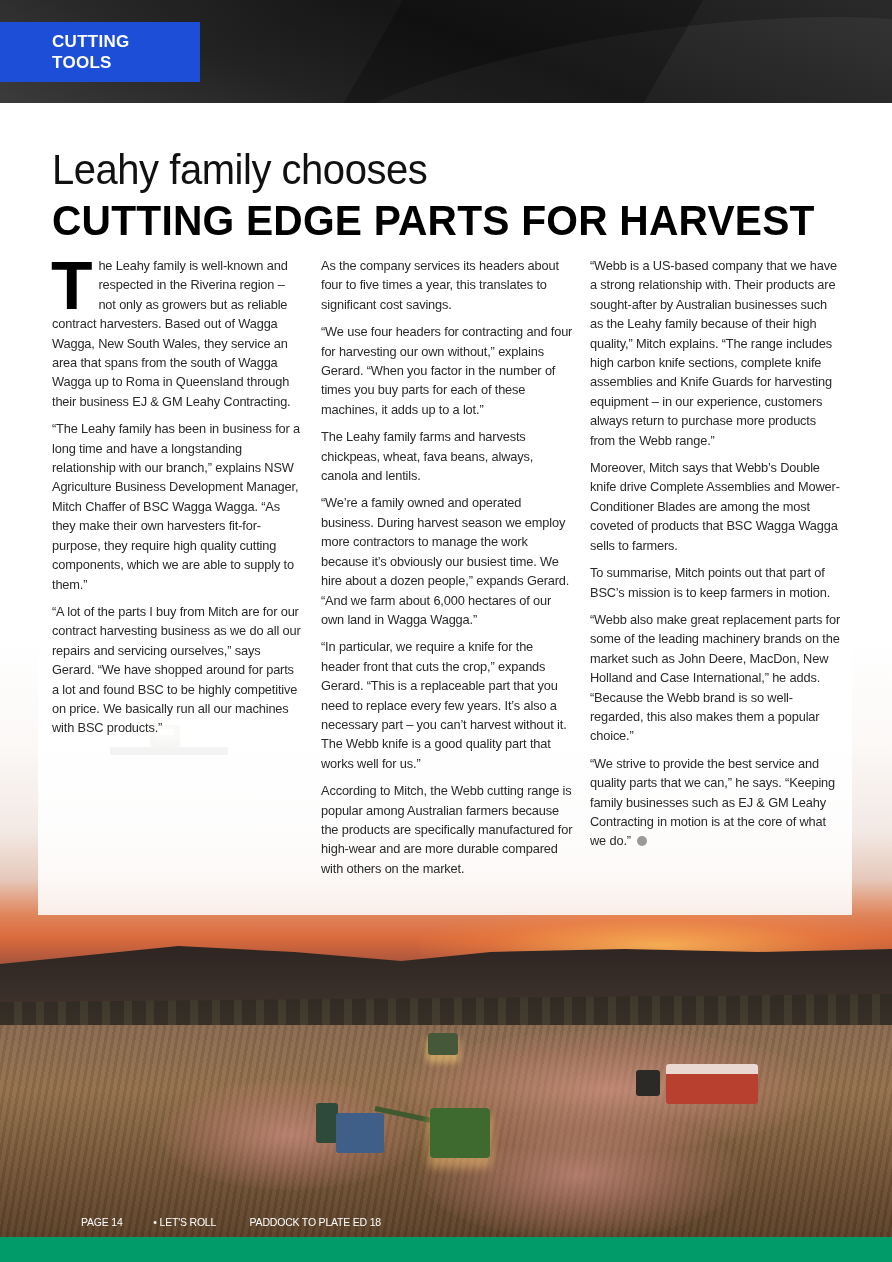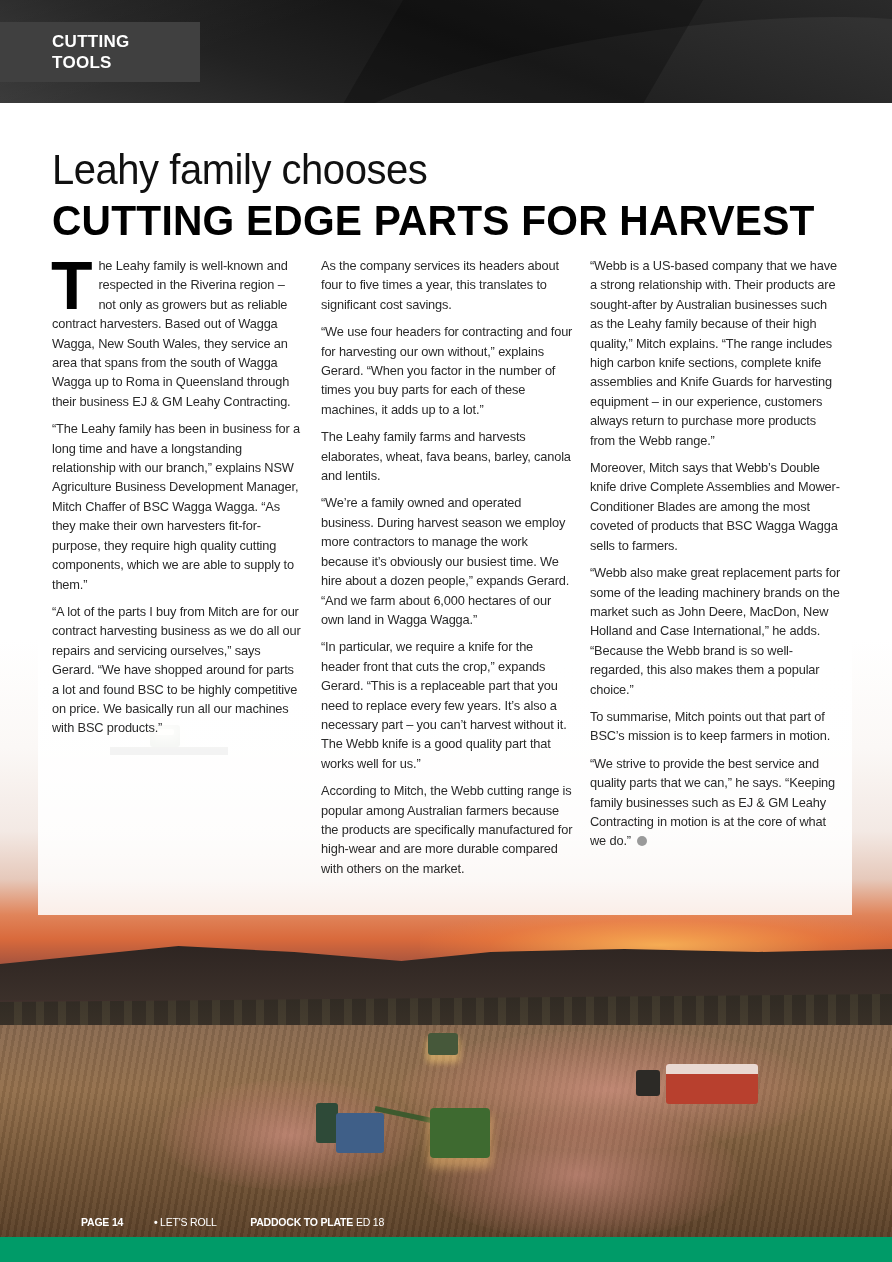--- a/index.html
+++ b/index.html
@@ -16,21 +16,21 @@
     .header-band::before {
       content: ""; position: absolute; right: -120px; top: 30px; width: 700px; height: 160px;
       border-radius: 50%; background: rgba(255,255,255,0.05); transform: rotate(-8deg);
     }
     .header-band::after {
       content: ""; position: absolute; left: 380px; top: -60px; width: 300px; height: 200px;
       background: rgba(0,0,0,0.25); transform: skewX(-30deg);
     }
     .section-tag {
       position: absolute; left: 0; top: 22px; width: 200px; height: 60px;
-      background: #404040; z-index: 2;
+      background: #1d4ed8; z-index: 2;
       padding: 9px 0 0 52px;
     }
     .section-tag span {
       display: block; color: #fff; font-weight: 900; font-size: 17px; line-height: 21px;
       letter-spacing: 0.3px; font-family: "Liberation Sans", sans-serif;
     }
 
     .title-area { position: absolute; left: 52px; top: 146px; width: 800px; }
     .title-light {
       font-family: "Liberation Sans", sans-serif; font-weight: 400; font-size: 43px;
@@ -114,21 +114,21 @@
     }
     .end-dot {
       display: inline-block; width: 10px; height: 10px; border-radius: 50%;
       background: #9a9a9a; vertical-align: -1px; margin-left: 6px;
     }
 
     .footer-text {
       position: absolute; left: 53px; top: 1216px; color: #fff; font-size: 10.5px;
       font-family: "Liberation Sans", sans-serif; white-space: nowrap; letter-spacing: -0.2px;
     }
-    .footer-text .b { font-weight: 700; padding-left: 28px; }
+    .footer-text .b { font-weight: 400; padding-left: 28px; }
     .footer-text .n { font-weight: 400; font-family: "Liberation Sans Narrow", "Liberation Sans", sans-serif; text-align: right; }
     .footer-bar {
       position: absolute; left: 0; top: 1237px; width: 892px; height: 25px; background: #009b68;
     }
   </style>
 </head>
 <body>
 
 <div class="header-band"></div>
 <div class="section-tag">
@@ -176,30 +176,30 @@
 
 <div class="columns">
   <div class="col">
     <p><span class="dropcap">T</span><span>he Leahy family is well-known and respected in the Riverina region – not only as growers but as reliable contract harvesters. Based out of Wagga Wagga, New South Wales, they service an area that spans from the south of Wagga Wagga up to Roma in Queensland through their business EJ &amp; GM Leahy Contracting.</span></p>
     <p>“The Leahy family has been in business for a long time and have a longstanding relationship with our branch,” explains NSW Agriculture Business Development Manager, Mitch Chaffer of BSC Wagga Wagga. “As they make their own harvesters fit-for-purpose, they require high quality cutting components, which we are able to supply to them.”</p>
     <p>“A lot of the parts I buy from Mitch are for our contract harvesting business as we do all our repairs and servicing ourselves,” says Gerard. “We have shopped around for parts a lot and found BSC to be highly competitive on price. We basically run all our machines with BSC products.”</p>
   </div>
   <div class="col">
     <p>As the company services its headers about four to five times a year, this translates to significant cost savings.</p>
     <p>“We use four headers for contracting and four for harvesting our own without,” explains Gerard. “When you factor in the number of times you buy parts for each of these machines, it adds up to a lot.”</p>
-    <p>The Leahy family farms and harvests elaborates, wheat, fava beans, barley, canola and lentils.</p>
+    <p>The Leahy family farms and harvests chickpeas, wheat, fava beans, always, canola and lentils.</p>
     <p>“We’re a family owned and operated business. During harvest season we employ more contractors to manage the work because it’s obviously our busiest time. We hire about a dozen people,” expands Gerard. “And we farm about 6,000 hectares of our own land in Wagga Wagga.”</p>
     <p>“In particular, we require a knife for the header front that cuts the crop,” expands Gerard. “This is a replaceable part that you need to replace every few years. It’s also a necessary part – you can’t harvest without it. The Webb knife is a good quality part that works well for us.”</p>
     <p>According to Mitch, the Webb cutting range is popular among Australian farmers because the products are specifically manufactured for high-wear and are more durable compared with others on the market.</p>
   </div>
   <div class="col">
     <p>“Webb is a US-based company that we have a strong relationship with. Their products are sought-after by Australian businesses such as the Leahy family because of their high quality,” Mitch explains. “The range includes high carbon knife sections, complete knife  assemblies and Knife Guards for harvesting equipment – in our experience, customers always return to purchase more products from the Webb range.”</p>
     <p>Moreover, Mitch says that Webb’s Double knife drive Complete Assemblies and Mower-Conditioner Blades are among the most coveted of products that BSC Wagga Wagga sells to farmers.</p>
+    <p>To summarise, Mitch points out that part of BSC’s mission is to keep farmers in motion.</p>
     <p>“Webb also make great replacement parts for some of the leading machinery brands on the market such as John Deere, MacDon, New Holland and Case International,” he adds. “Because the Webb brand is so well-regarded, this also makes them a popular choice.”</p>
-    <p>To summarise, Mitch points out that part of BSC’s mission is to keep farmers in motion.</p>
     <p><span>“We strive to provide the best service and quality parts that we can,” he says. “Keeping family businesses such as EJ &amp; GM Leahy Contracting in motion is at the core of what we do.”</span><span class="end-dot"></span></p>
   </div>
 </div>
 
 <div class="footer-text">
   <span class="b">PAGE 14</span>
   <span class="b">•</span>
   <span class="n">LET'S ROLL</span>&nbsp;
   <span class="b">PADDOCK TO PLATE</span>
   <span class="n">ED 18</span>

